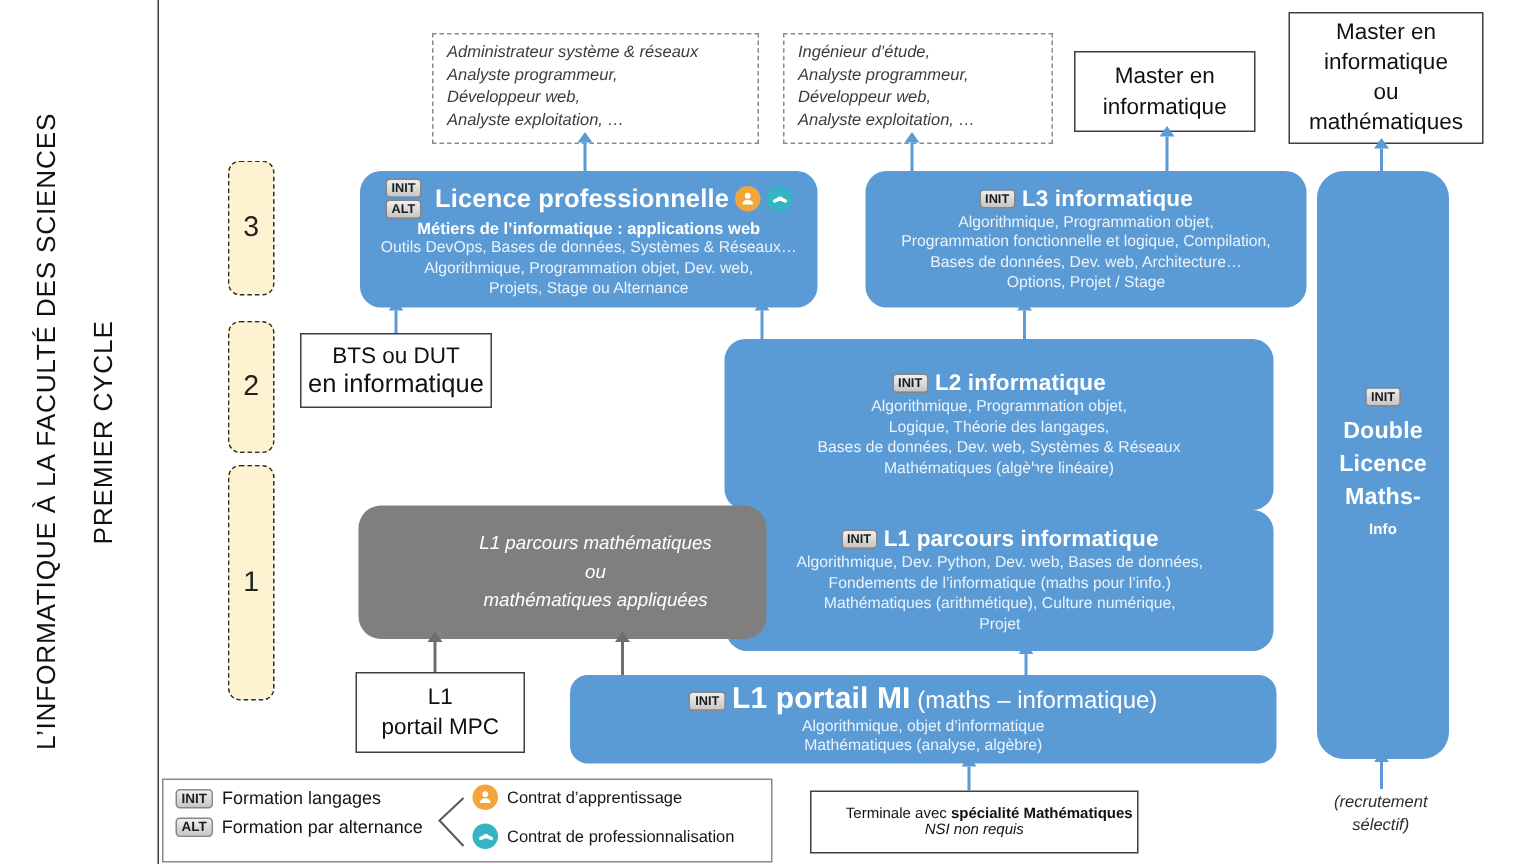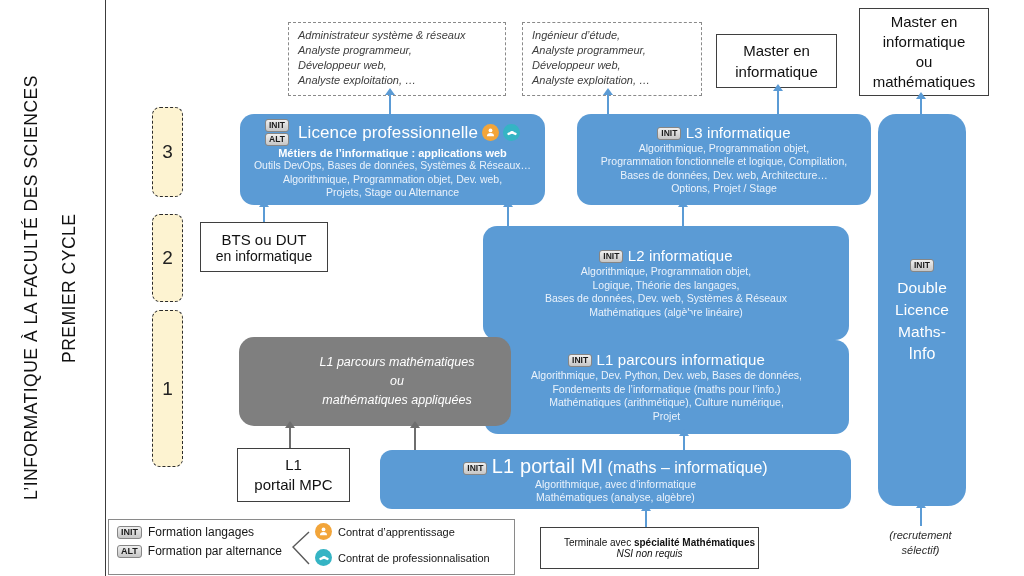--- a/index.html
+++ b/index.html
@@ -14,21 +14,21 @@
          border-radius:8px;display:flex;align-items:center;justify-content:center;font-size:19px;color:#222;}
   
   .career{position:absolute;background:#fff;border:1.2px dashed #8a8a8a;padding:5px 9px;
           font-style:italic;font-size:11px;line-height:15px;color:#3d3d3d;}
   
   .whitebox{position:absolute;background:#fff;border:1.5px solid #3f3f3f;display:flex;flex-direction:column;
             align-items:center;justify-content:center;text-align:center;color:#111;}
   
   .blue{position:absolute;background:#5b9bd5;border-radius:14px;color:#fff;display:flex;flex-direction:column;
         align-items:center;justify-content:center;text-align:center;padding:4px 8px;box-sizing:border-box;}
-  .blue .title{font-weight:normal;font-size:15px;letter-spacing:.1px;}
+  .blue .title{font-weight:bold;font-size:15px;letter-spacing:.1px;}
   .blue .bodyline{font-size:10.5px;line-height:13.5px;color:#eaf2fb;}
   .graybox{position:absolute;background:#7f7f7f;border-radius:15px;color:#fff;display:flex;flex-direction:column;
            align-items:center;justify-content:center;text-align:center;font-style:italic;font-size:12.5px;line-height:19px;padding-left:44px;}
   
   .badge{display:inline-block;background:linear-gradient(#efefef,#c6c6c6);border:1px solid #868686;
          border-radius:3px;font-size:8.5px;font-weight:bold;color:#1c1c1c;line-height:11px;padding:0 3px;
          vertical-align:middle;}
   .badge-stack{display:inline-flex;flex-direction:column;gap:1px;margin-right:5px;vertical-align:middle;}
   
   .arrow{position:absolute;width:2px;background:currentColor;color:#5b9bd5;}
@@ -146,41 +146,41 @@
     <div class="bodyline">Fondements de l’informatique (maths pour l’info.)</div>
     <div class="bodyline">Mathématiques (arithmétique), Culture numérique,</div>
     <div class="bodyline">Projet</div>
   </div>
 
   <div class="blue" style="left:380px;top:450px;width:471px;height:59px;border-radius:12px;">
     <div>
       <span class="badge">INIT</span>
       <span class="title" style="font-size:20px;">L1 portail MI</span><span style="font-size:16px;"> (maths – informatique)</span>
     </div>
-    <div class="bodyline">Algorithmique, avec d’informatique</div>
+    <div class="bodyline">Algorithmique, objet d’informatique</div>
     <div class="bodyline">Mathématiques (analyse, algèbre)</div>
   </div>
 
   <div class="graybox" style="left:239px;top:337px;width:228px;height:89px;">
     <div>L1 parcours mathématiques</div>
     <div>ou</div>
     <div>mathématiques appliquées</div>
   </div>
 
   <div class="blue" style="left:878px;top:114px;width:88px;height:392px;border-radius:18px;">
     <div style="margin-bottom:3px;"><span class="badge">INIT</span></div>
     <div class="title" style="font-size:15.5px;line-height:22px;">Double</div>
     <div class="title" style="font-size:15.5px;line-height:22px;">Licence</div>
     <div class="title" style="font-size:15.5px;line-height:22px;">Maths-</div>
-    <div class="title" style="font-size:16px;line-height:22px;">Info</div>
+    <div class="title" style="font-size:10px;line-height:22px;">Info</div>
   </div>
 
   <div class="whitebox" style="left:200px;top:222px;width:126px;height:48px;">
     <div style="font-size:15px;">BTS ou DUT</div>
-    <div style="font-size:14px;">en informatique</div>
+    <div style="font-size:17px;">en informatique</div>
   </div>
   <div class="whitebox" style="left:237px;top:448px;width:111px;height:52px;font-size:15px;line-height:20px;">
     <div>L1</div>
     <div>portail MPC</div>
   </div>
 
   <div class="whitebox" style="left:540px;top:527px;width:217px;height:40px;border-width:1px;">
     <div class="tline1"><span>Terminale avec </span><b>spécialité Mathématiques</b></div>
     <div class="tline2">NSI non requis</div>
   </div>

